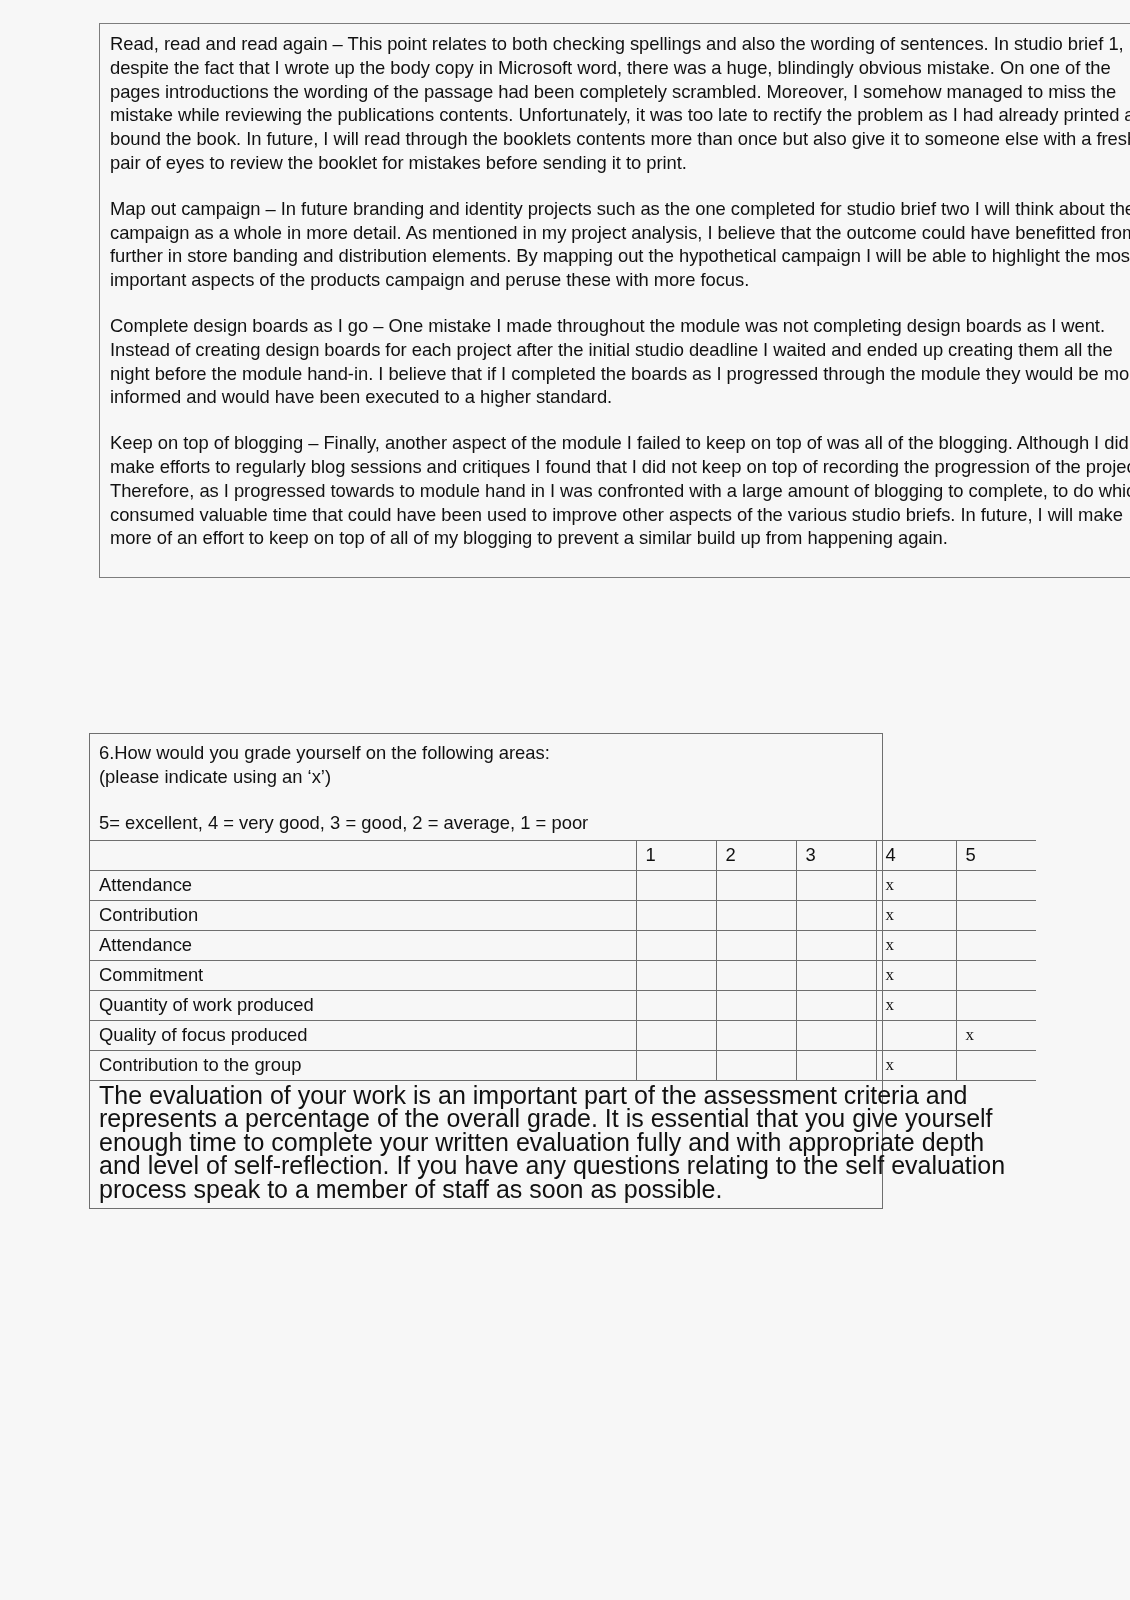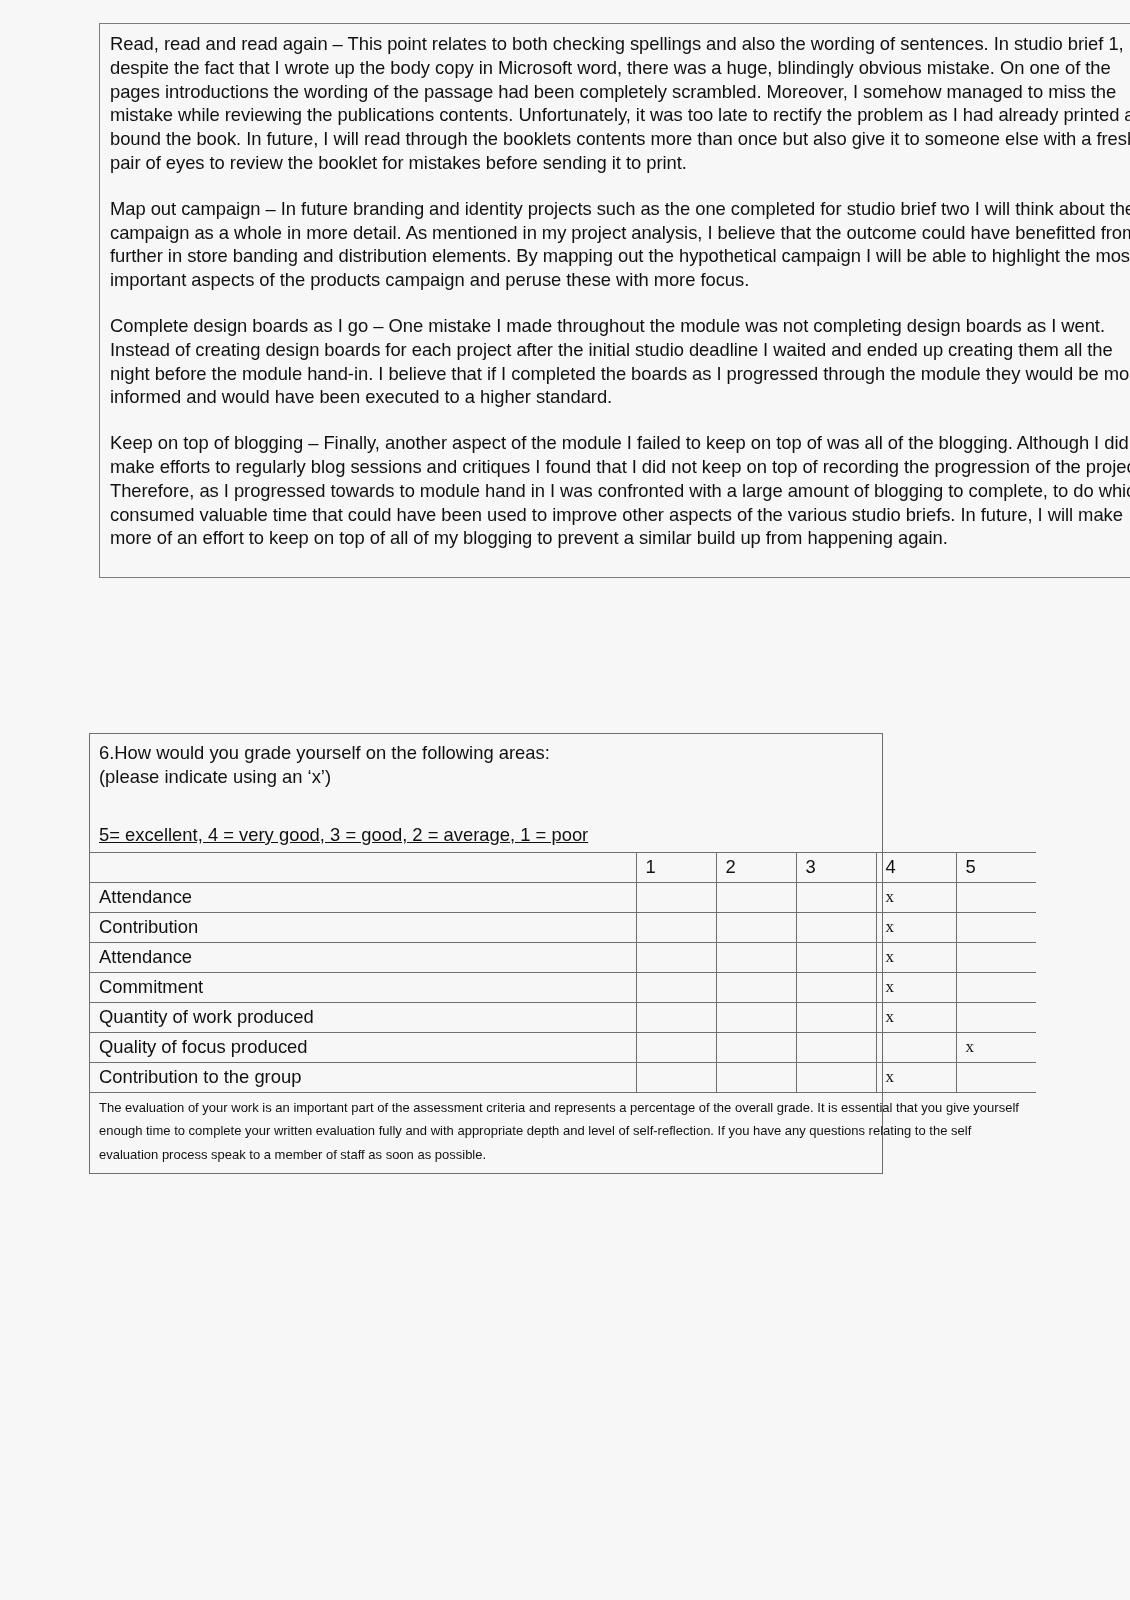--- a/index.html
+++ b/index.html
@@ -45,21 +45,21 @@
     box-sizing: border-box;
     border: 1px solid #6f6f6f;
     background: #f7f7f7;
   }
   #grading-intro {
     padding: 7px 9px 0 9px;
     font-size: 18.4px;
     line-height: 23.5px;
   }
   #grading-intro .spacer { height: 23px; }
-  #grading-intro .scale-line { margin-top: 12px; text-decoration: underline; }
+  #grading-intro .scale-line { margin-top: 0; }
 
   table.grade-table {
     width: 100%;
     border-collapse: collapse;
     table-layout: fixed;
     margin-top: 5px;
     font-size: 18.4px;
   }
   table.grade-table td,
   table.grade-table th {
@@ -84,21 +84,21 @@
   .col-num   { width: 80px; }
   .mark-cell {
     font-family: "Liberation Serif", serif;
     font-size: 17px;
   }
   #footer-note-row td {
     border-right: none;
     padding: 3px 9px 7px 9px;
   }
   #footer-note {
-    font-size: 13px;
+    font-size: 25px;
     line-height: 23.5px;
   }
 </style>
 </head>
 <body>
 
 <div id="reflection-box">
   <p class="para">Read, read and read again – This point relates to both checking spellings and also the wording of sentences. In studio brief 1, despite the fact that I wrote up the body copy in Microsoft word, there was a huge, blindingly obvious mistake. On one of the pages introductions the wording of the passage had been completely scrambled. Moreover, I somehow managed to miss the mistake while reviewing the publications contents. Unfortunately, it was too late to rectify the problem as I had already printed and bound the book. In future, I will read through the booklets contents more than once but also give it to someone else with a fresh pair of eyes to review the booklet for mistakes before sending it to print.</p>
   <p class="para">Map out campaign – In future branding and identity projects such as the one completed for studio brief two I will think about the campaign as a whole in more detail. As mentioned in my project analysis, I believe that the outcome could have benefitted from further in store banding and distribution elements. By mapping out the hypothetical campaign I will be able to highlight the most important aspects of the products campaign and peruse these with more focus.</p>
   <p class="para">Complete design boards as I go – One mistake I made throughout the module was not completing design boards as I went. Instead of creating design boards for each project after the initial studio deadline I waited and ended up creating them all the night before the module hand-in. I believe that if I completed the boards as I progressed through the module they would be more informed and would have been executed to a higher standard.</p>

